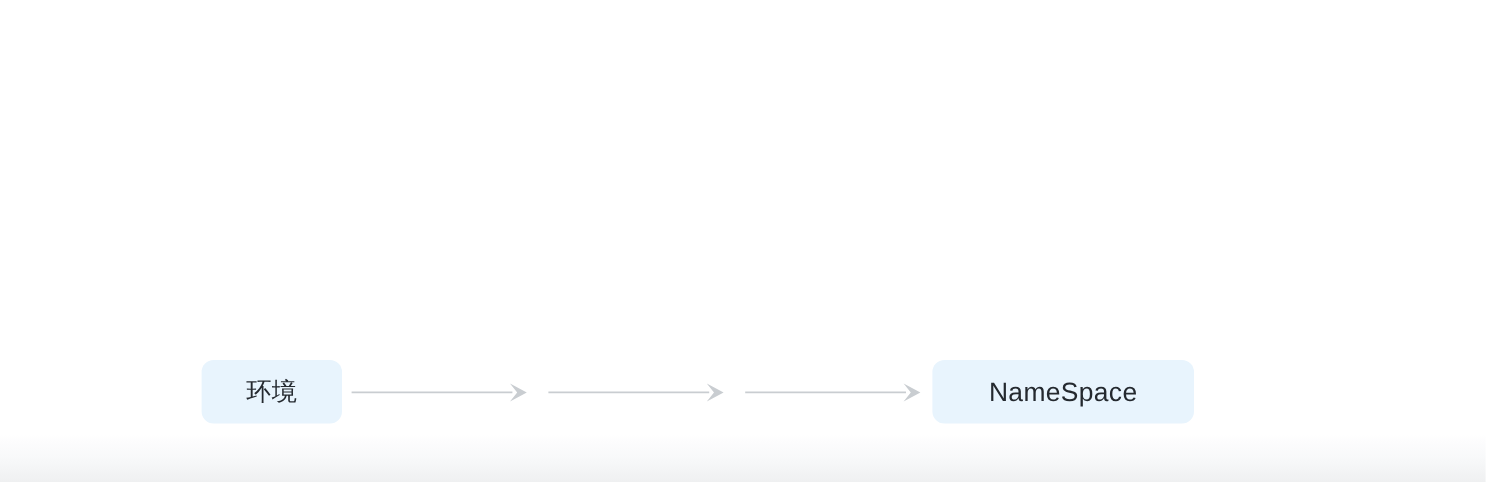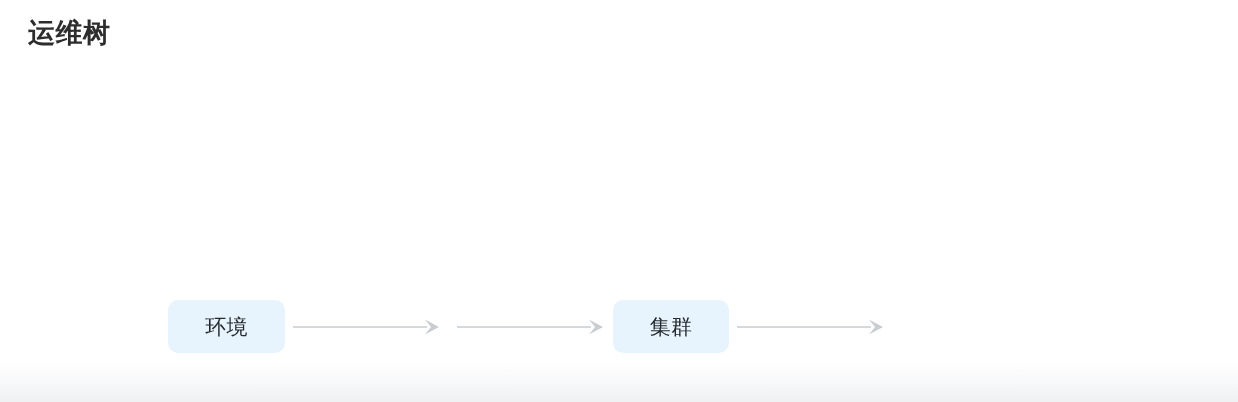--- a/index.html
+++ b/index.html
@@ -105,21 +105,20 @@
                 #f2f3f4 82%,
                 #eff0f1 100%);
     pointer-events: none;
   }
 </style>
 </head>
 <body>
 
 <div id="app-root">
 
-  <div id="page-title">运维树</div>
 
   <div id="tree-canvas">
 
     <div id="tree-row">
 
       <div class="tree-node node-env">
         <span class="node-label">环境</span>
       </div>
 
       <span class="tree-connector">
@@ -130,30 +129,30 @@
       </span>
 
 
       <span class="tree-connector">
         <svg width="164" height="20" viewBox="0 0 164 20" xmlns="http://www.w3.org/2000/svg">
           <line x1="8" y1="10" x2="142" y2="10" stroke="#c9cdd1" stroke-width="1.6"></line>
           <polygon points="140,2.5 154,10 140,17.5 146,10" fill="#c9cdd1"></polygon>
         </svg>
       </span>
 
-      <div class="tree-node node-cluster">
-        <span class="node-label">集群</span>
-      </div>
 
       <span class="tree-connector">
         <svg width="164" height="20" viewBox="0 0 164 20" xmlns="http://www.w3.org/2000/svg">
           <line x1="8" y1="10" x2="142" y2="10" stroke="#c9cdd1" stroke-width="1.6"></line>
           <polygon points="140,2.5 154,10 140,17.5 146,10" fill="#c9cdd1"></polygon>
         </svg>
       </span>
 
+      <div class="tree-node node-namespace">
+        <span class="node-label">NameSpace</span>
+      </div>
 
     </div>
   </div>
 
   <div id="bottom-fade"></div>
 
 </div>
 
 </body></html>

